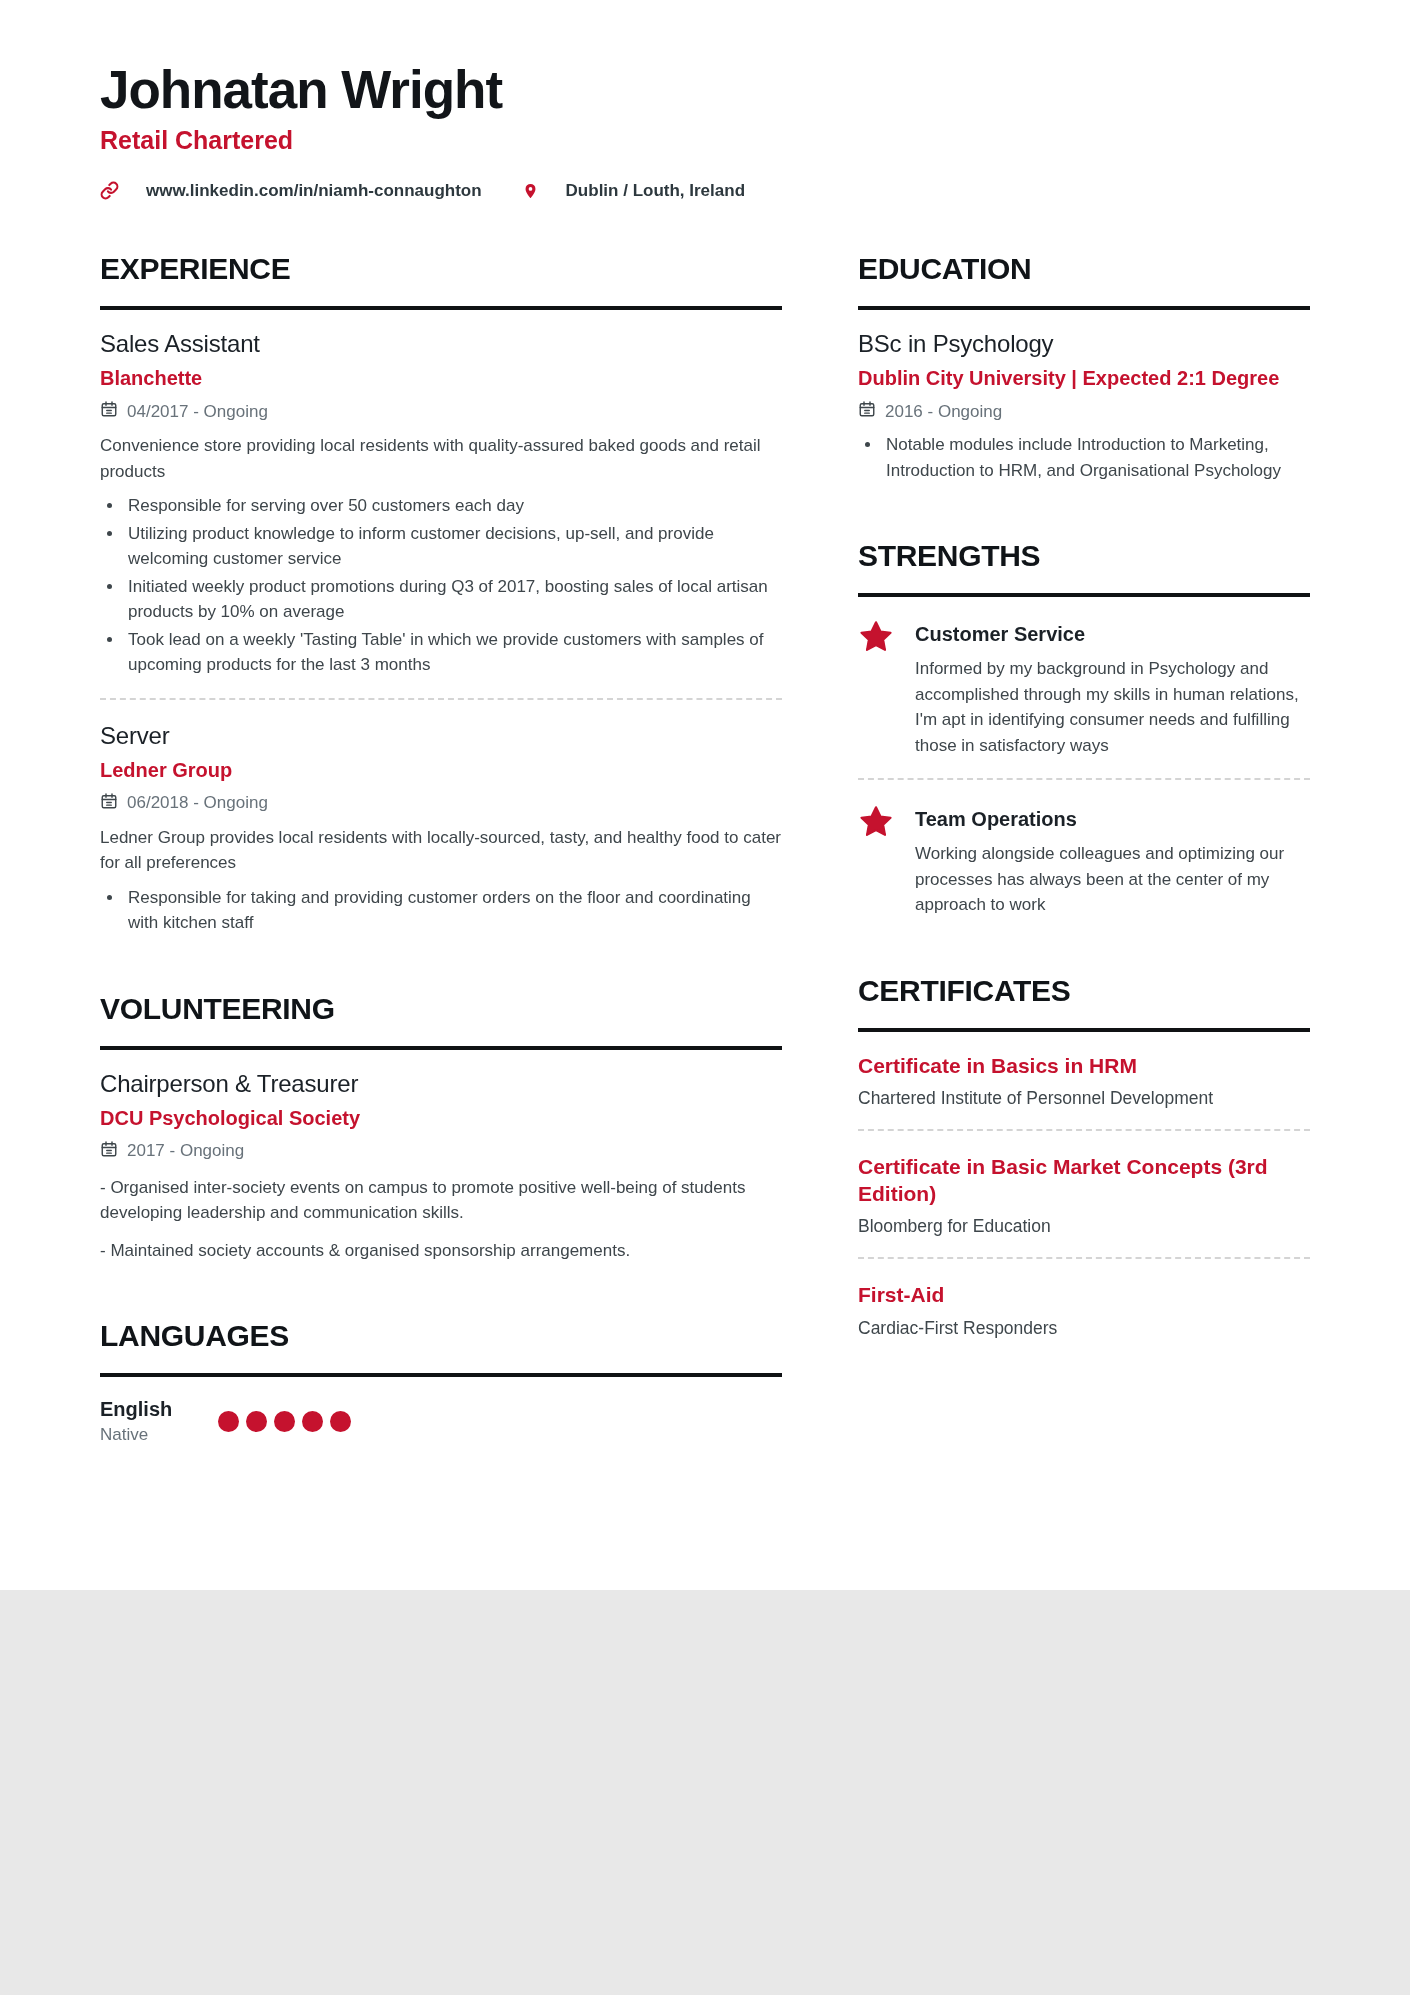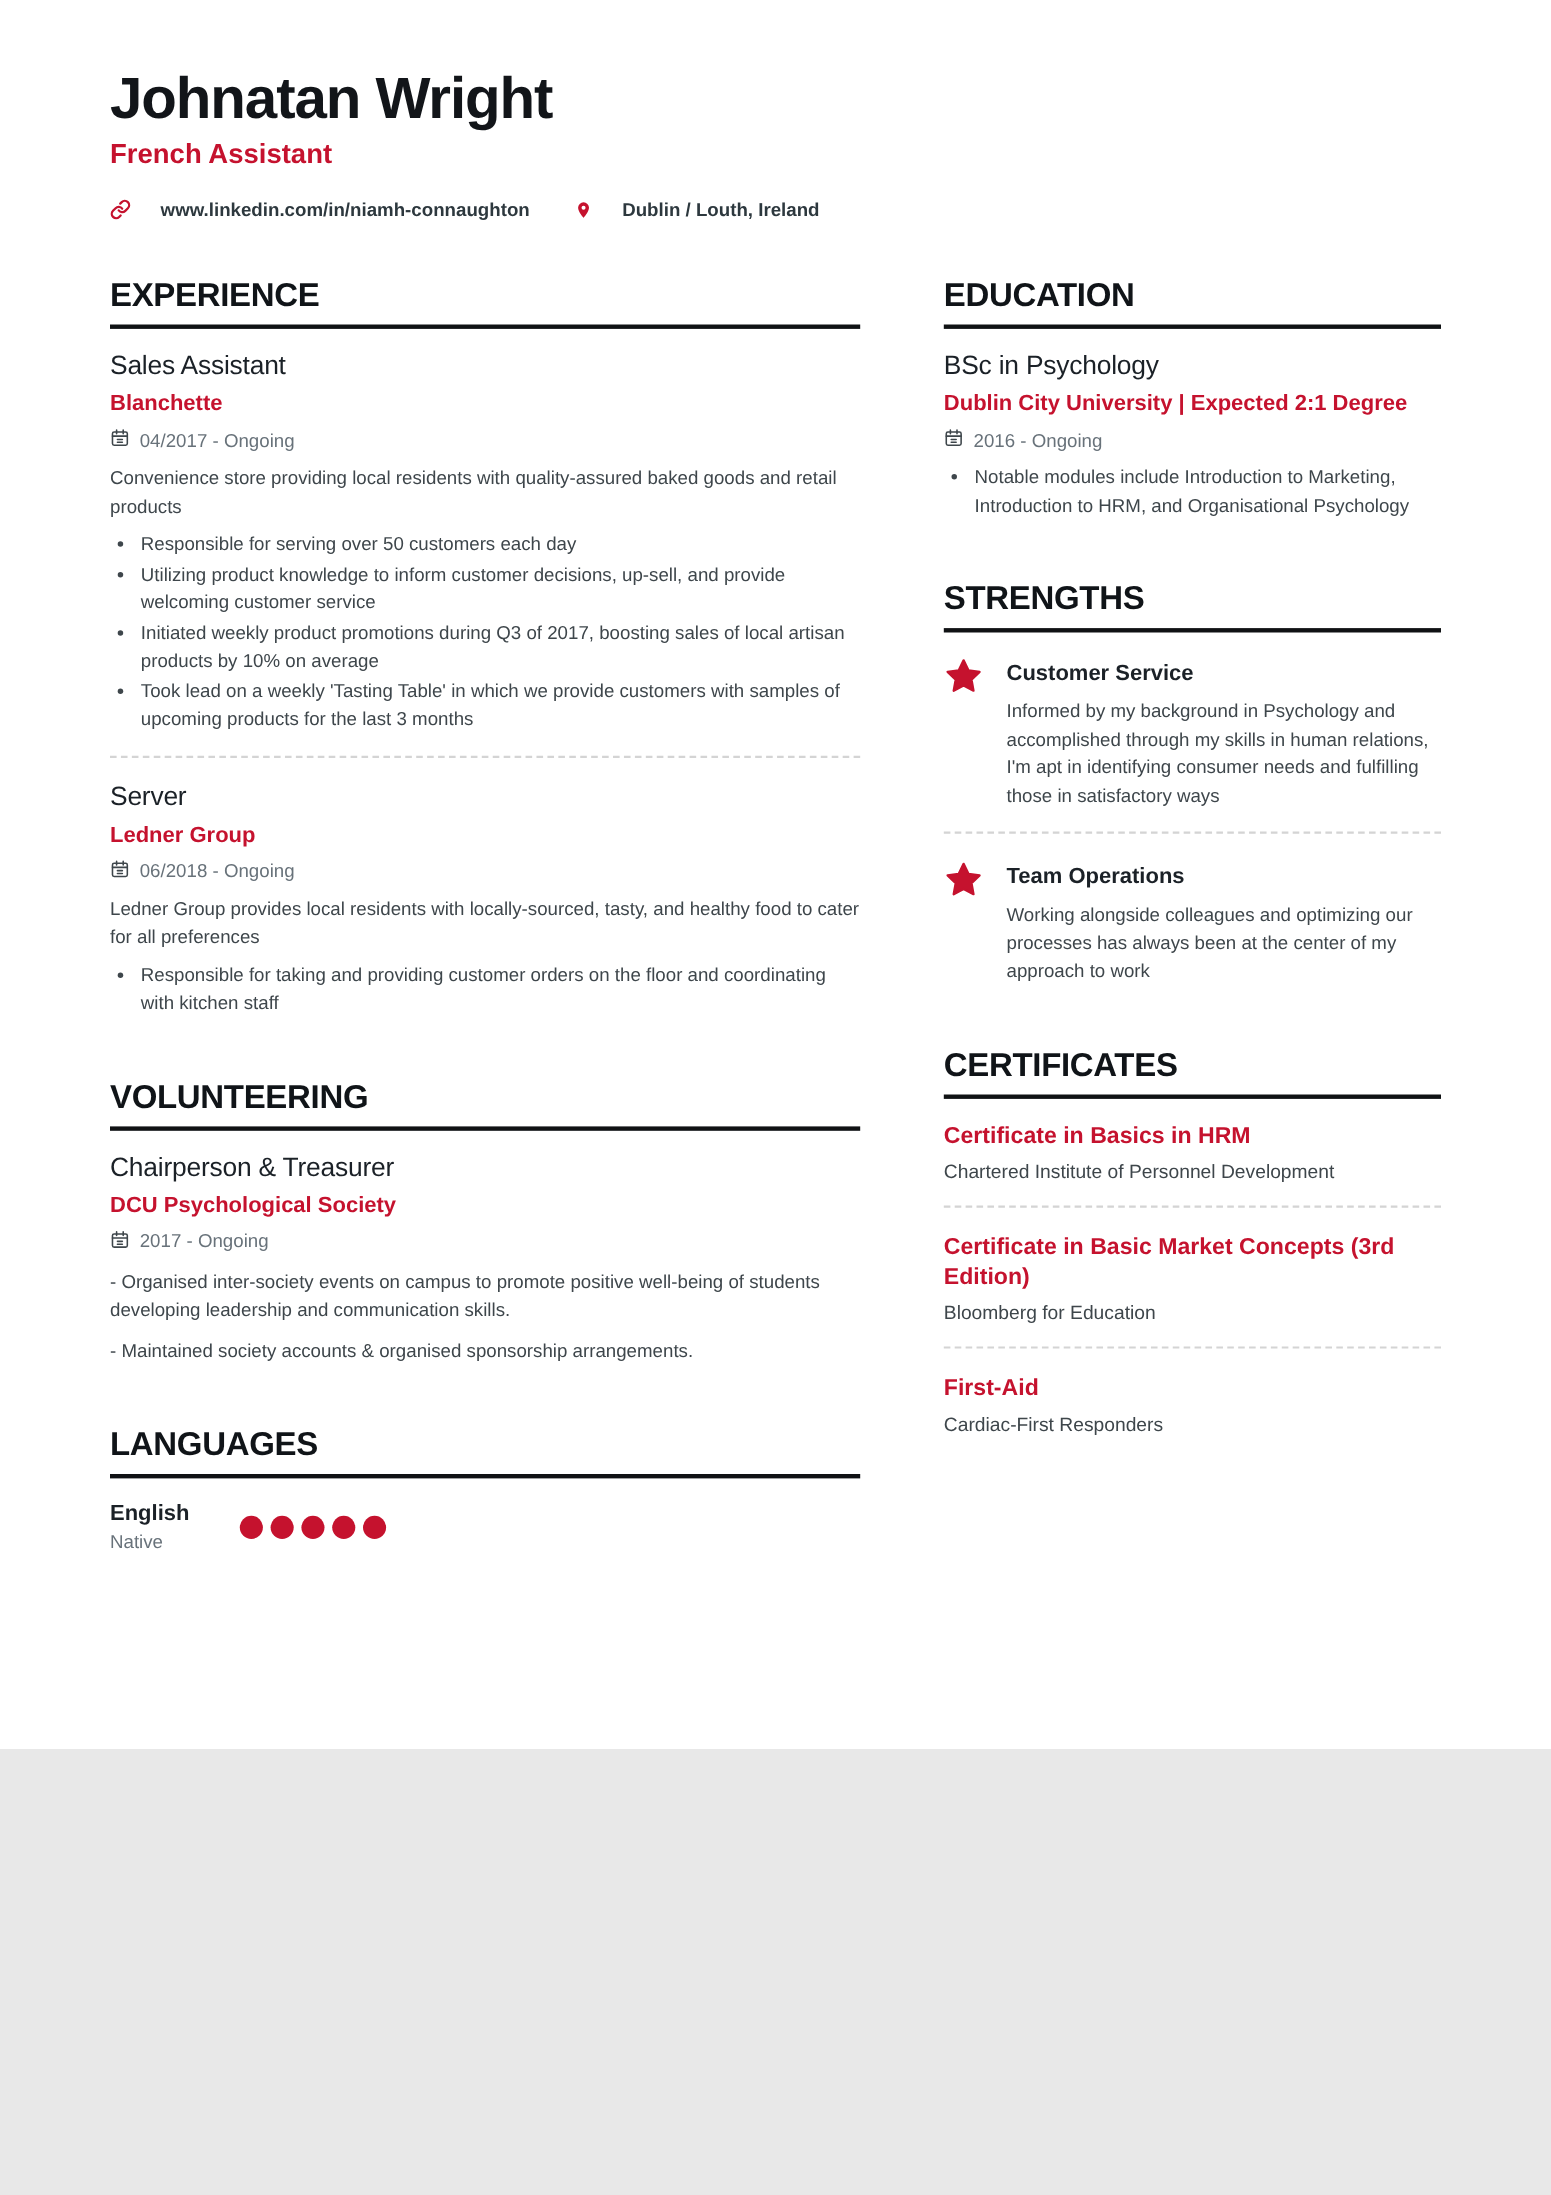--- a/index.html
+++ b/index.html
@@ -24,21 +24,21 @@
   .contact-item svg { display:block; }
 
   
   .col { position:absolute; top:252px; }
   .col-left  { left:100px; width:682px; }
   .col-right { left:858px; width:452px; }
 
   .section + .section { margin-top:56px; }
   .section-heading {
     font-size:30px; font-weight:700; color:#101418; letter-spacing:-0.3px;
-    padding-bottom:9px; border-bottom:4px solid #101214; margin-bottom:20px;
+    padding-bottom:20px; border-bottom:4px solid #101214; margin-bottom:20px;
   }
 
   
   .entry-title { font-size:24px; color:#1b2127; font-weight:400; letter-spacing:-0.2px; }
   .entry-sub   { font-size:20px; font-weight:700; color:var(--accent); margin-top:9px; }
   .date-row    { display:flex; align-items:center; gap:9px; margin-top:10px; color:var(--gray); font-size:17px; }
   .entry-desc  { margin-top:10px; font-size:17px; line-height:1.5; color:var(--slate); }
   .entry ul { margin:9px 0 0 0; padding-left:24px; }
   .entry li { font-size:17px; line-height:1.5; color:var(--slate); padding-left:4px; margin-bottom:2px; }
   .dashed-sep { border:none; border-top:2px dashed #d4d4d4; margin:20px 0 22px 0; }
@@ -73,21 +73,21 @@
   .brand { display:flex; align-items:center; gap:9px; }
   .brand-word { font-size:21px; color:#a21caf; letter-spacing:1px;margin-left:44px; }
 </style>
 </head>
 <body>
 
 <div class="page">
 
   <div class="header">
     <div class="name">Johnatan Wright</div>
-    <div class="job-title">French Assistant</div>
+    <div class="job-title">Retail Chartered</div>
     <div class="contact-row">
       <div class="contact-item">
         <span>
           <svg width="19" height="19" viewBox="0 0 24 24" fill="none" stroke="#c5122e" stroke-width="2.6" stroke-linecap="round" stroke-linejoin="round">
             <path d="M10 13a5 5 0 0 0 7.54.54l3-3a5 5 0 0 0-7.07-7.07l-1.72 1.71"></path>
             <path d="M14 11a5 5 0 0 0-7.54-.54l-3 3a5 5 0 0 0 7.07 7.07l1.71-1.71"></path>
           </svg>
         </span>
         <span>www.linkedin.com/in/niamh-connaughton</span>
       </div>

